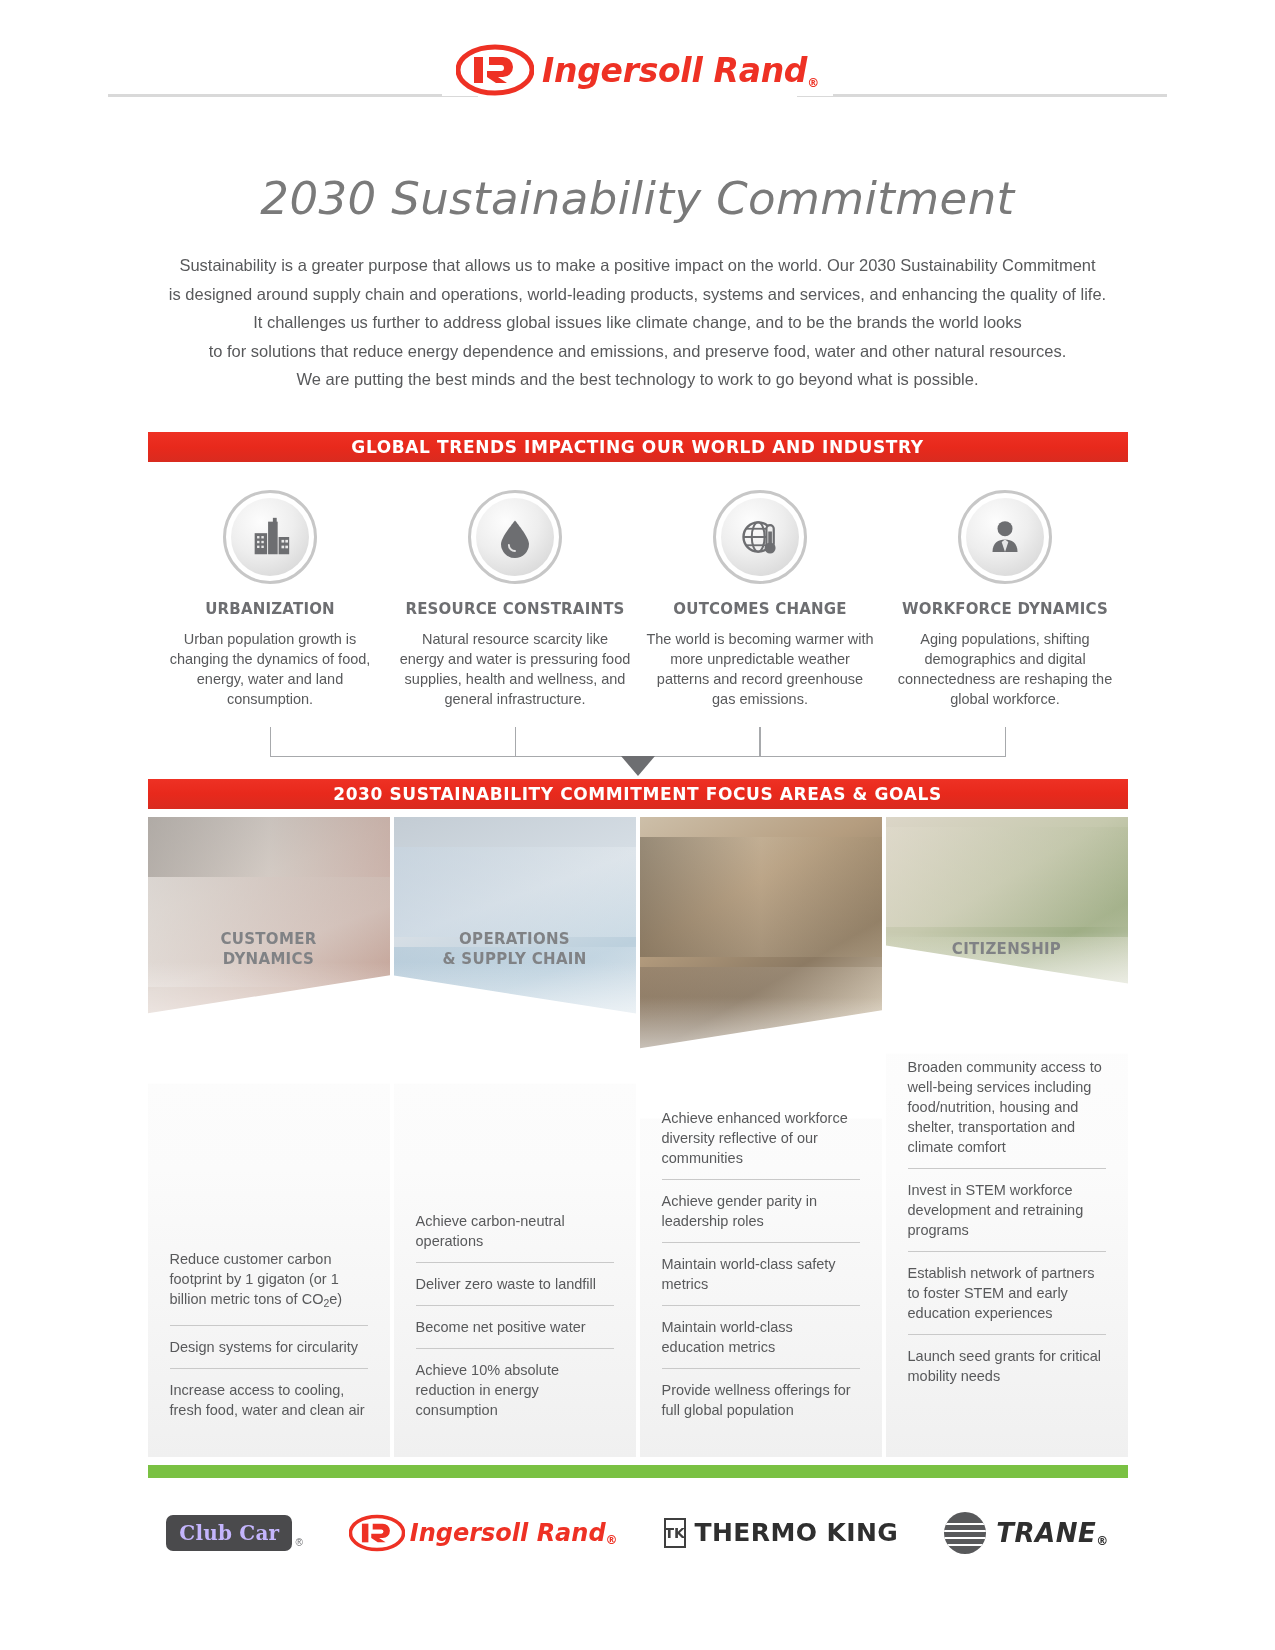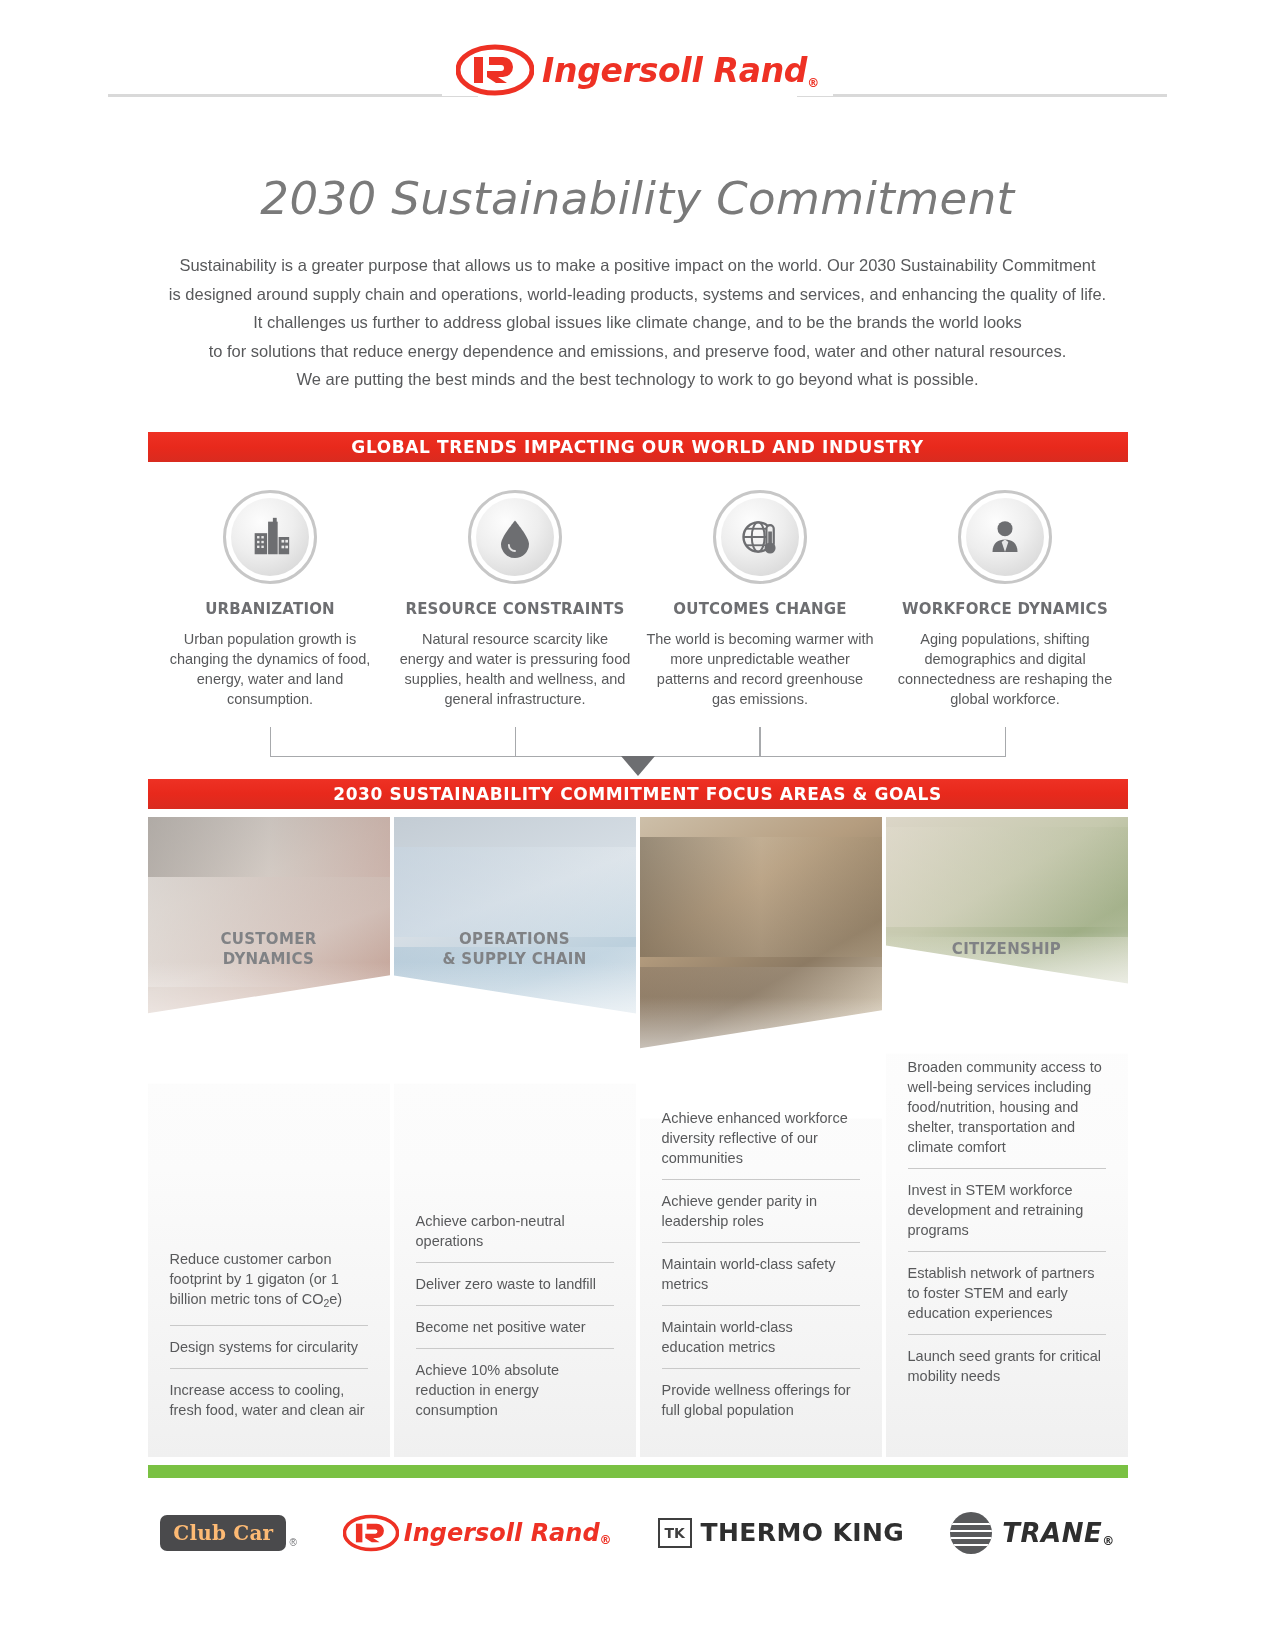--- a/index.html
+++ b/index.html
@@ -266,21 +266,21 @@
     align-items: center;
     justify-content: center;
     gap: 46px;
   }
   .brand { display: flex; align-items: center; }
 
   .clubcar-box {
     background: #4a4a4c;
     border-radius: 7px;
     padding: 6px 13px;
-    color: #fdba74;
+    color: #c4b5fd;
     font-family: "DejaVu Serif", serif;
     font-size: 20px;
     font-weight: bold;
     letter-spacing: 0.2px;
   }
   .brand-reg {
     font-size: 10px;
     color: #6d6e71;
     margin-left: 3px;
     align-self: flex-end;
@@ -291,21 +291,21 @@
   .ir-word-sm {
     font-family: "DejaVu Sans", sans-serif;
     font-style: italic;
     font-weight: bold;
     font-size: 24px;
     color: #ee3124;
     margin-left: 5px;
   }
 
   .tk-mark {
-    width: 34px; height: 30px;
+    width: 22px; height: 30px;
     border: 2.5px solid #3f3f3f;
     display: flex; align-items: center; justify-content: center;
     font-family: "DejaVu Sans", sans-serif;
     font-weight: bold;
     font-size: 14px;
     color: #3f3f3f;
     margin-right: 9px;
   }
   .tk-word {
     font-family: "DejaVu Sans", sans-serif;

